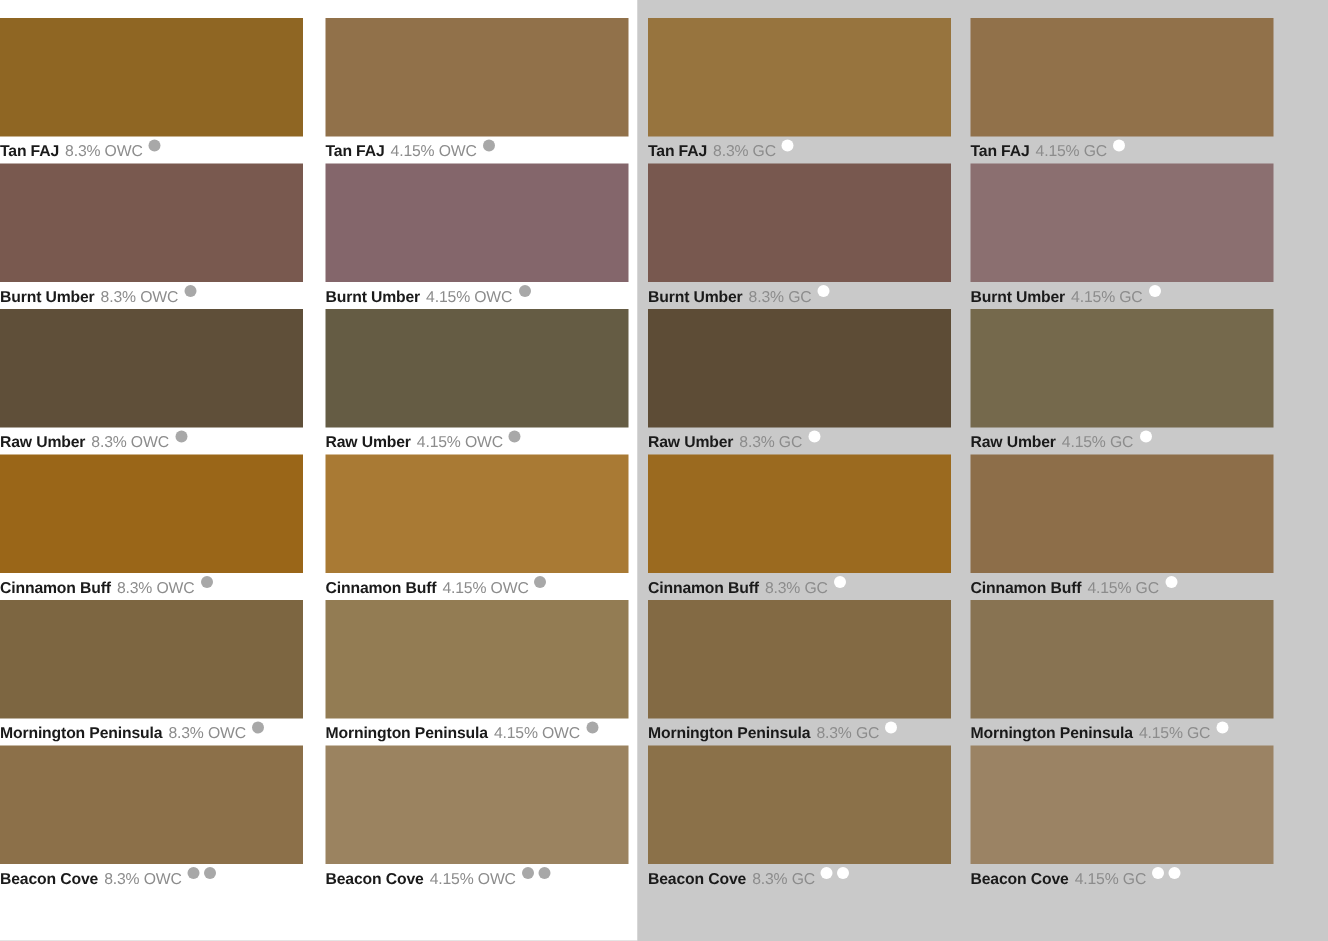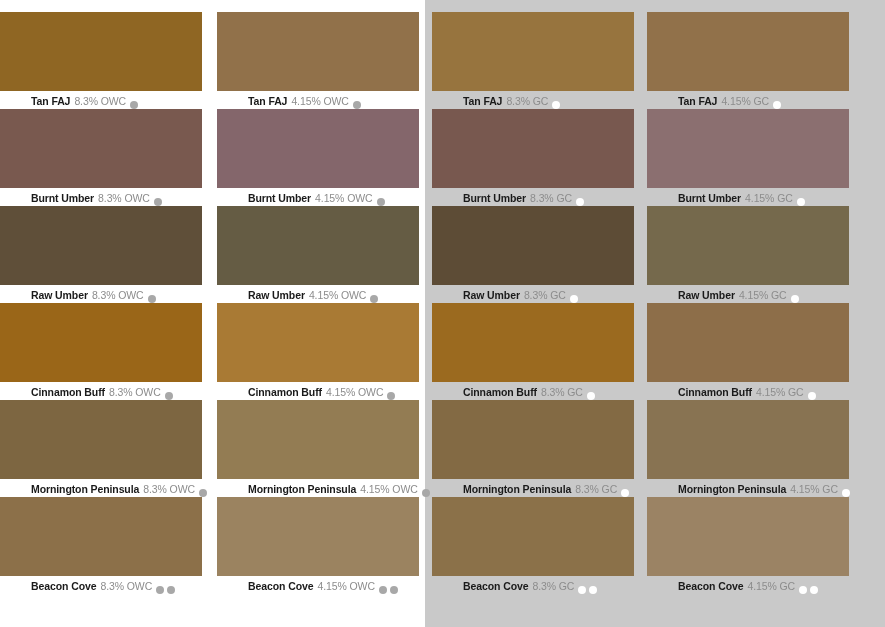--- a/index.html
+++ b/index.html
@@ -64,22 +64,21 @@
     display: block;
   }
   .caption {
     height: 16px;
     line-height: 16px;
     padding-top: 2px;
     white-space: nowrap;
     font-size: 10.5px;
     letter-spacing: -0.1px;
     display: flex;
-    align-items: flex-end;
-    padding-left: 31px;
+    align-items: flex-start;
   }
   .cap-name {
     font-weight: bold;
     color: #1a1a1a;
     font-size: 10.5px;
     margin-right: 4px;
   }
   .cap-dose {
     color: #8c8c8c;
     font-size: 10.5px;

